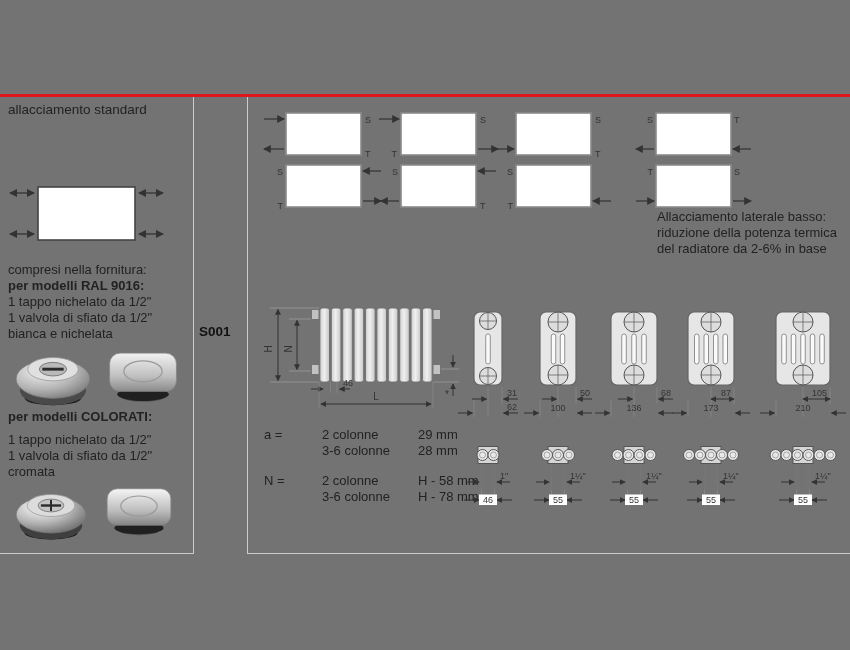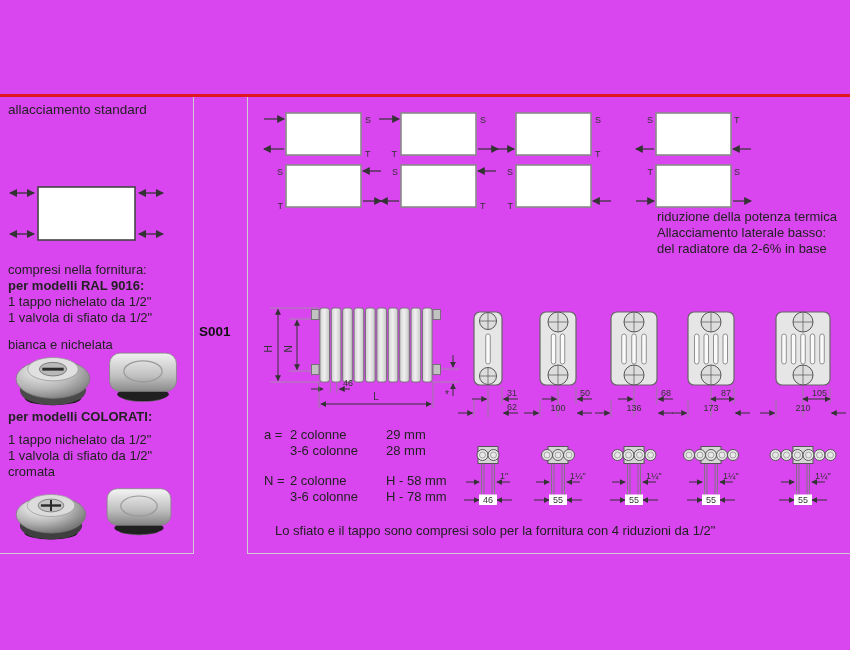--- a/index.html
+++ b/index.html
@@ -1,37 +1,37 @@
 <!DOCTYPE html>
 <html><head>
 <meta charset="utf-8">
 <style>
   html,body{margin:0;padding:0;background:#fff;}
-  #screen{position:relative;width:850px;height:650px;background:#d946ef;overflow:hidden;
+  #screen{position:relative;width:850px;height:650px;background:#737373;overflow:hidden;
           font-family:"Liberation Sans",sans-serif;color:#222;}
   .redline{position:absolute;left:0;top:94px;width:850px;height:3px;}
   #left-panel{position:absolute;left:0;top:97px;width:193px;height:456px;
               border-right:1px solid #ccc;border-bottom:1px solid #ccc;}
   #right-panel{position:absolute;left:247px;top:97px;width:602px;height:456px;
                border-left:1px solid #ccc;border-bottom:1px solid #ccc;}
   .tl{position:absolute;left:8px;font-size:13px;line-height:15px;color:#222;white-space:nowrap;}
   .b{font-weight:bold;}
   .abs{position:absolute;}
   .cap{position:absolute;font-size:13px;line-height:16px;color:#222;white-space:nowrap;}
   .code{position:absolute;left:199px;top:305px;font-size:13.5px;font-weight:bold;color:#111;margin-top:19px;}
   .footer{position:absolute;left:27px;top:426px;font-size:13px;color:#222;white-space:nowrap;}
   svg{display:block;}
   svg text{font-family:"Liberation Sans",sans-serif;fill:#333;}
   .st{font-size:9px;}
   .dim{font-size:9px;}
   .dimL{font-size:10px;}
   .spec{position:absolute;left:16px;top:330px;font-size:13px;line-height:16px;color:#222;}
   .spec-row{display:flex;white-space:nowrap;}
   .spec-row .k{width:26px;}
-  .spec-row .c{width:96px;}
+  .spec-row .c{width:96px;margin-left:32px;}
   .spec-gap{height:14px;}
 </style>
 </head>
 <body>
 
 <div id="screen">
 
   <div class="redline" style="background:#e0181e;"></div>
 
   <div id="left-panel">
@@ -49,21 +49,21 @@
         <line x1="10" y1="52" x2="34" y2="52" marker-start="url(#a1)" marker-end="url(#a1)"></line>
         <line x1="139" y1="11" x2="163" y2="11" marker-start="url(#a1)" marker-end="url(#a1)"></line>
         <line x1="139" y1="52" x2="163" y2="52" marker-start="url(#a1)" marker-end="url(#a1)"></line>
       </g>
     </svg>
 
     <div class="tl" style="top:165px;">compresi nella fornitura:</div>
     <div class="tl b" style="top:181px;">per modelli RAL 9016:</div>
     <div class="tl" style="top:197px;">1 tappo nichelato da 1/2"</div>
     <div class="tl" style="top:213px;">1 valvola di sfiato da 1/2"</div>
-    <div class="tl" style="top:240px;">bianca e nichelata</div>
+    <div class="tl" style="top:229px;">bianca e nichelata</div>
 
     <svg class="abs" style="left:4px;top:243px;" width="98" height="70" viewBox="0 0 100 72">
       <defs>
         <radialGradient id="gv1" cx="35%" cy="30%" r="85%">
           <stop offset="0%" stop-color="#f3f3f3"></stop>
             <stop offset="55%" stop-color="#b4b4b4"></stop>
             <stop offset="100%" stop-color="#6d6d6d"></stop>
         </radialGradient>
       </defs>
       <ellipse cx="50" cy="60" rx="29" ry="7" fill="#1f1f1f"></ellipse>
@@ -175,22 +175,22 @@
         <text x="405" y="18" text-anchor="end">S</text>
         <text x="486" y="18">T</text>
         <text x="405" y="70" text-anchor="end">T</text>
         <text x="486" y="70">S</text>
       </g>
     </svg>
 
     <div class="cap" style="left:23px;top:112px;">
     </div>
     <div class="cap" style="left:409px;top:112px;">
+      <div>Allacciamento laterale basso:</div>
       <div>riduzione della potenza termica</div>
-      <div>Allacciamento laterale basso:</div>
       <div>del radiatore da 2-6% in base</div>
     </div>
 
     <svg class="abs" style="left:8px;top:196px;" width="215" height="130" viewBox="0 0 215 130">
       <defs>
         <marker id="a3" viewBox="0 0 8 8" refX="7" refY="4" markerWidth="6" markerHeight="6" orient="auto-start-reverse">
           <path d="M0,0L8,4L0,8z" fill="#333"></path>
         </marker>
         <linearGradient id="gr" x1="0" y1="0" x2="1" y2="0">
           <stop offset="0%" stop-color="#cfcfcf"></stop>
@@ -528,16 +528,15 @@
             <line x1="326" y1="208" x2="341" y2="208" marker-end="url(#a4)"></line>
             <line x1="374" y1="208" x2="359" y2="208" marker-end="url(#a4)"></line>
           </g>
           <rect x="341" y="202.5" width="18" height="10.5" fill="#fff"></rect>
           <text class="dim" x="362" y="187">1¼"</text>
           <text class="dim" x="350" y="210.5" text-anchor="middle">55</text>
         </g>
       </g>
     </svg>
 
-    <div class="footer">Lo sfiato e il tappo sono compresi solo per la fornitura con 4 riduzioni da 1/2"</div>
   </div>
 
 </div>
 
 </body></html>

